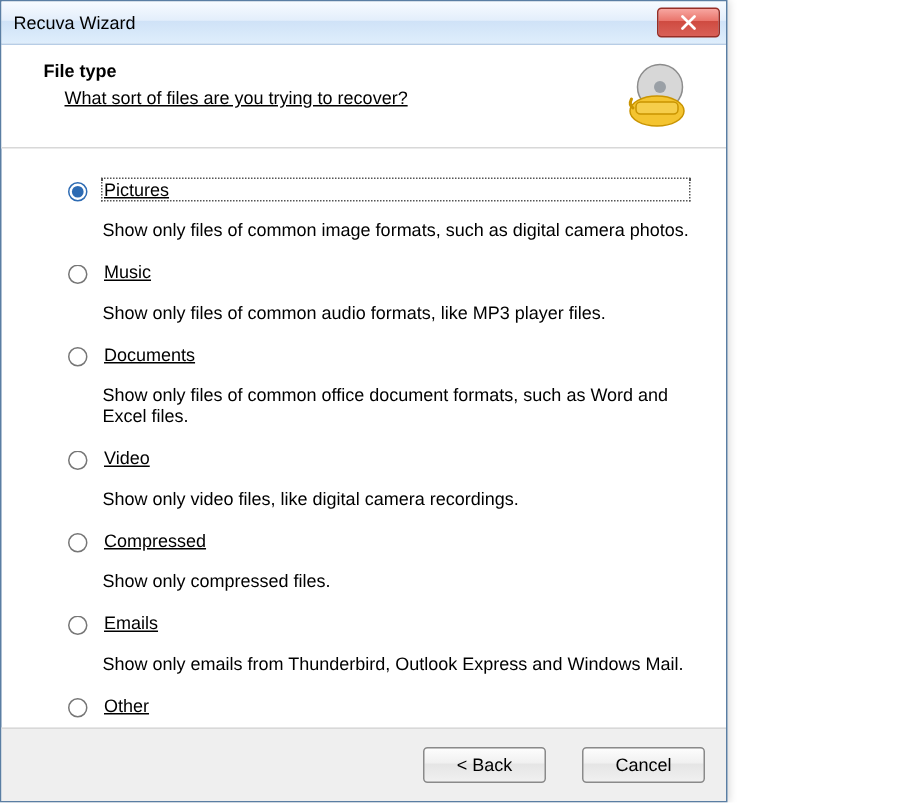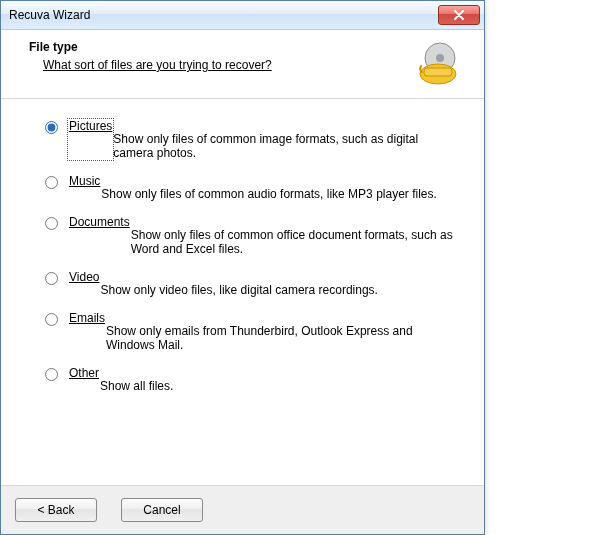--- a/index.html
+++ b/index.html
@@ -85,21 +85,21 @@
     align-items: flex-start;
     margin-bottom: 14px;
     gap: 6px;
   }
   .option input[type=radio] {
     margin: 2px 4px 0 0;
     accent-color: #2d6bb3;
   }
   .option .labels {
     display: flex;
-    flex-direction: row;
+    flex-direction: column;
   }
   .option .opt-title {
     font-weight: normal;
     text-decoration: underline;
     font-size: 12px;
     padding: 0 1px;
   }
   .option.selected .opt-title {
     outline: 1px dotted #555;
     outline-offset: 0;
@@ -110,21 +110,21 @@
     margin-top: 13px;
   }
 
   
   .footer {
     height: 48px;
     background: #efefef;
     border-top: 1px solid #d8d8d8;
     display: flex;
     align-items: center;
-    justify-content: flex-start;
+    justify-content: flex-end;
     gap: 8px;
     padding: 0 14px;
   }
   .btn {
     min-width: 82px;
     height: 24px;
     box-sizing: border-box;
     font-family: inherit;
     font-size: 12px;
     border: 1px solid #8a8a8a;
@@ -198,20 +198,27 @@
       <label class="option">
         <input type="radio" name="filetype" style="">
         <div class="labels">
           <span class="opt-title">Video</span>
           <span class="opt-desc">Show only video files, like digital camera recordings.</span>
         </div>
       </label>
       <label class="option">
         <input type="radio" name="filetype" style="">
         <div class="labels">
+          <span class="opt-title">Compressed</span>
+          <span class="opt-desc">Show only compressed files.</span>
+        </div>
+      </label>
+      <label class="option">
+        <input type="radio" name="filetype" style="">
+        <div class="labels">
           <span class="opt-title">Emails</span>
           <span class="opt-desc">Show only emails from Thunderbird, Outlook Express and Windows Mail.</span>
         </div>
       </label>
       <label class="option">
         <input type="radio" name="filetype" style="">
         <div class="labels">
           <span class="opt-title">Other</span>
           <span class="opt-desc">Show all files.</span>
         </div>

